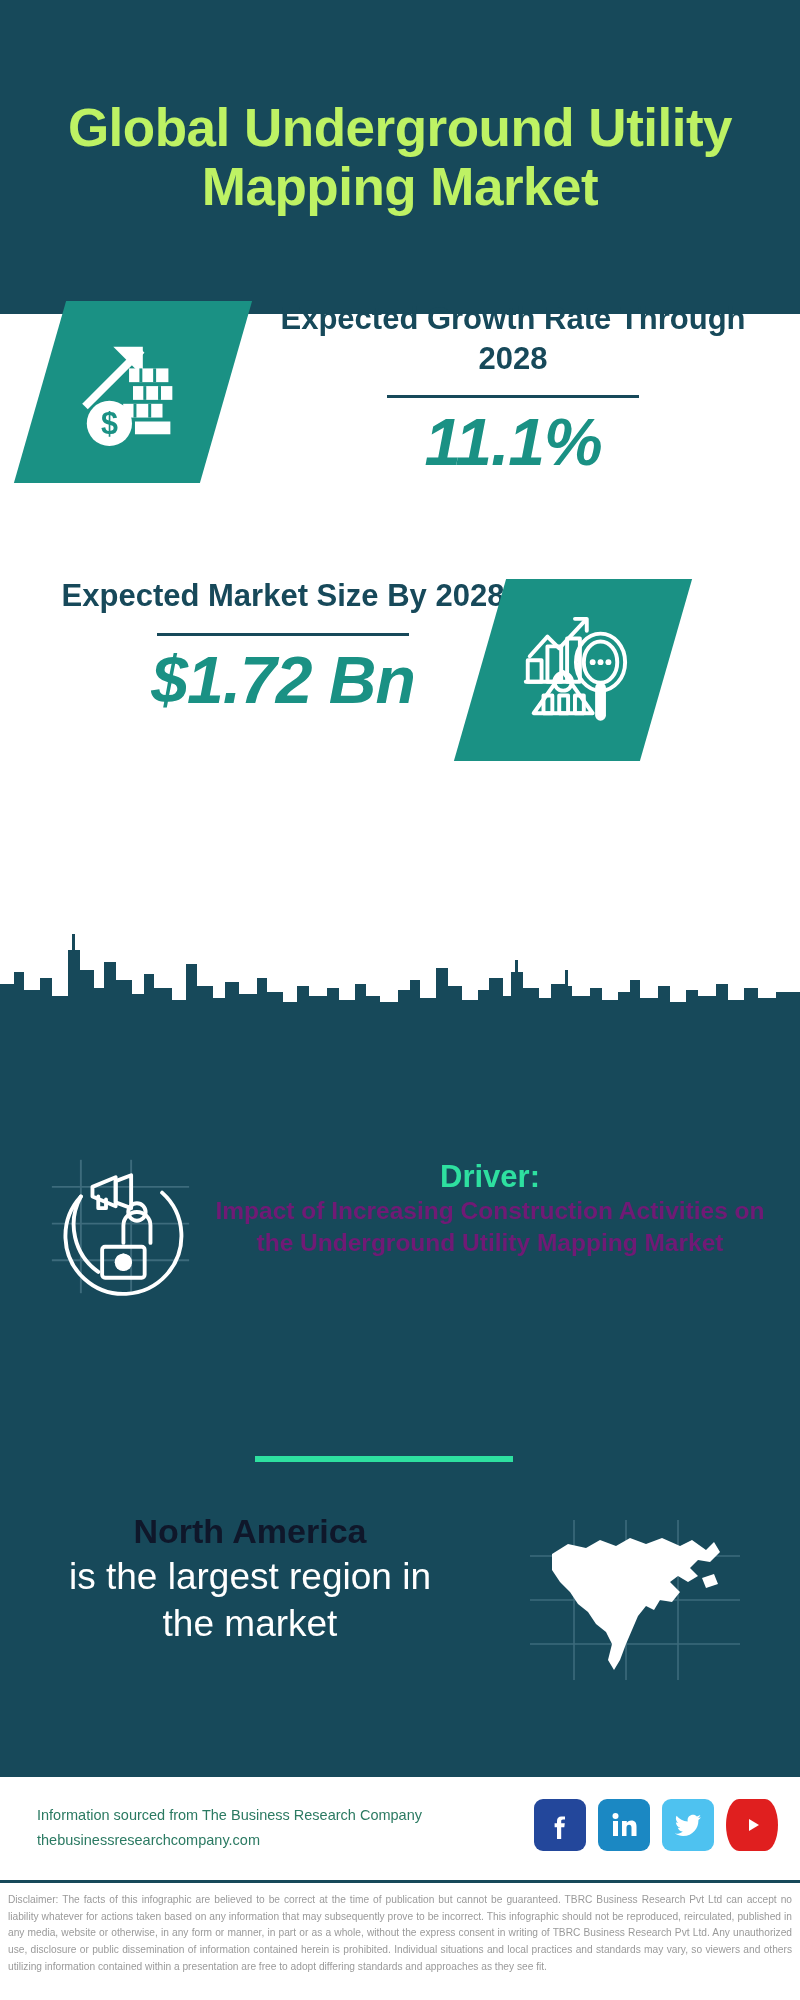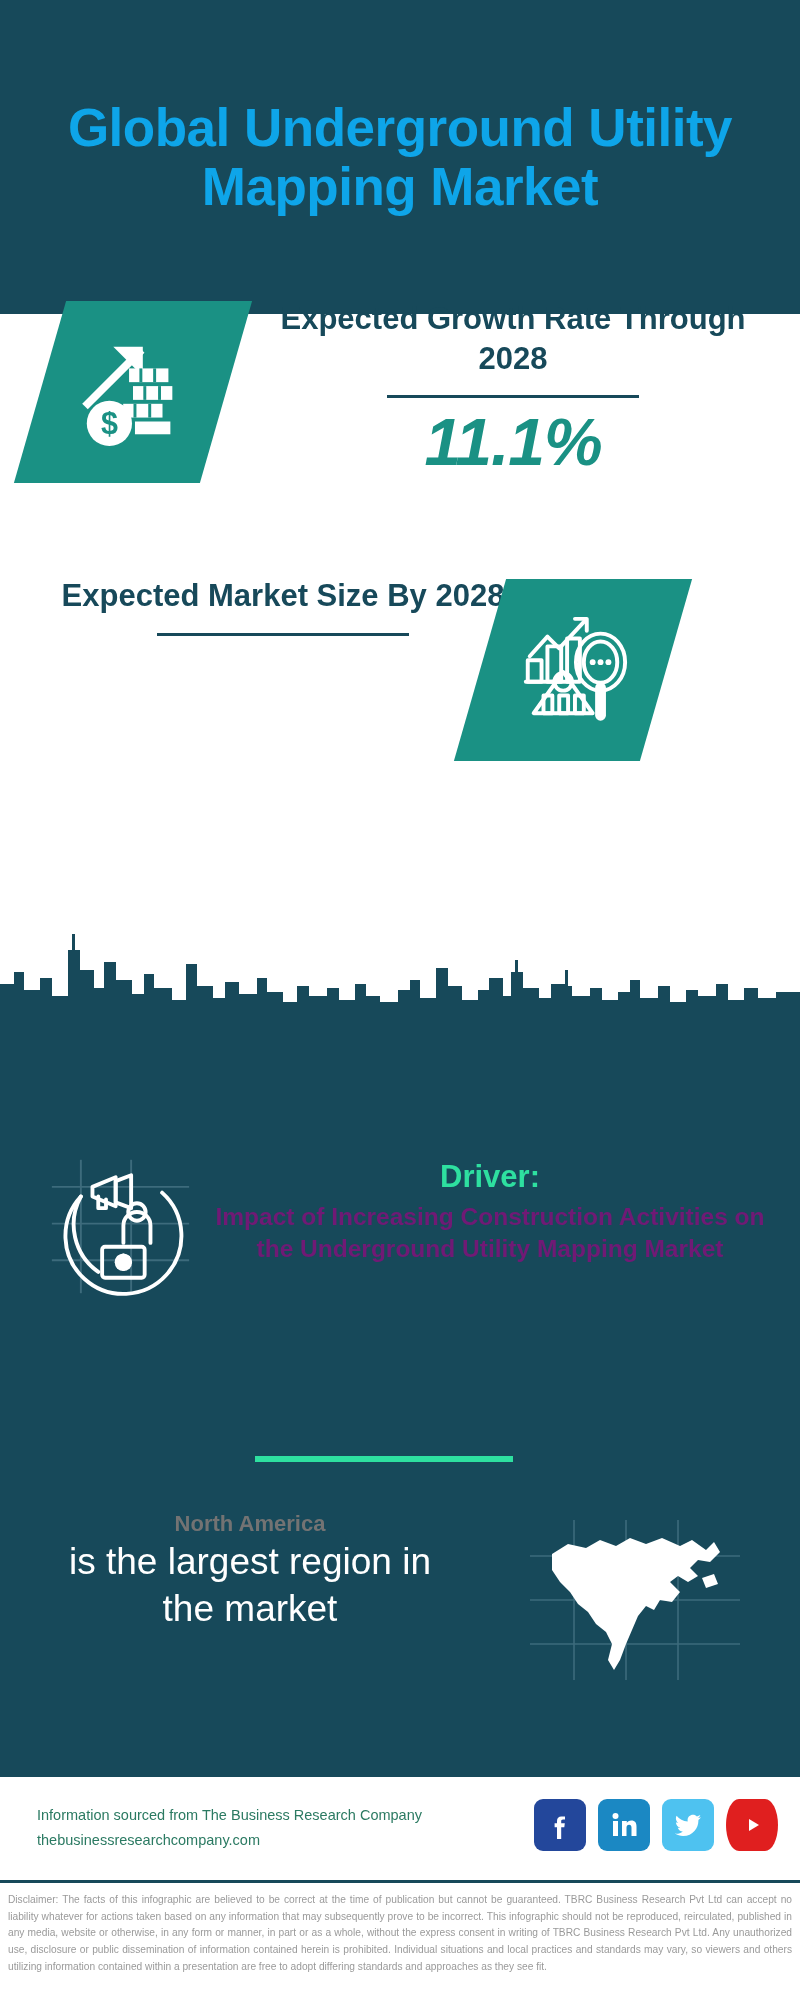--- a/index.html
+++ b/index.html
@@ -12,21 +12,21 @@
   }
   .page { width:800px; height:2000px; position:relative; background:#ffffff; }
 
   
   .header {
     position:absolute; left:0; top:0; width:800px; height:314px;
     background:#17495a;
     display:flex; align-items:center; justify-content:center;
   }
   .header-title {
-    color:#0ea5e9;
+    color:#bef264;
     font-size:53px;
     font-weight:bold;
     line-height:1.12;
     text-align:center;
     letter-spacing:-0.5px;
     padding:0 38px;
     width:100%;
   }
 
   
@@ -80,35 +80,34 @@
   .dark-zone {
     position:absolute; left:0; top:1022px; width:800px; height:755px;
     background:#17495a;
   }
 
   
   .driver-icon { position:absolute; left:48px; top:1154px; width:145px; height:145px; }
   .driver-text { position:absolute; left:210px; top:1158px; width:560px; text-align:center; }
   .driver-heading {
     color:#2ee0a0; font-size:31px; font-weight:bold; line-height:1.2;
-    margin-bottom:6px;
   }
   .driver-body {
     color:#701a75; font-size:24.5px; font-weight:bold; line-height:1.3;
   }
 
   .mint-divider {
     position:absolute; left:255px; top:1456px; width:258px; height:6px;
     background:#2ee0a0;
   }
 
   
   .region-text { position:absolute; left:40px; top:1510px; width:420px; text-align:center; }
   .region-name {
-    color:#737373; font-size:22px; font-weight:bold; line-height:1.25;
+    color:#0f172a; font-size:34px; font-weight:bold; line-height:1.25;
   }
   .region-sub {
     color:#ffffff; font-size:37px; font-weight:normal; line-height:1.28;
   }
   .region-map { position:absolute; left:530px; top:1520px; width:210px; height:160px; }
 
   
   .footer {
     position:absolute; left:0; top:1777px; width:800px; height:106px;
     background:#ffffff;
@@ -178,20 +177,21 @@
 
     <div class="stat-block stat-growth">
       <div class="stat-label">Expected Growth Rate Through 2028</div>
       <div class="stat-rule"></div>
       <div class="stat-value">11.1%</div>
     </div>
 
     <div class="stat-block stat-size">
       <div class="stat-label">Expected Market Size By 2028</div>
       <div class="stat-rule"></div>
+      <div class="stat-value">$1.72 Bn</div>
     </div>
 
     <div class="para badge-size">
       <svg width="118" height="118" viewBox="0 0 120 120">
         <g fill="none" stroke="#ffffff" stroke-width="4" stroke-linecap="round" stroke-linejoin="round">
           <polyline points="16,46 34,26 46,38 72,10"></polyline>
           <polyline points="62,8 74,8 74,20"></polyline>
           <rect x="14" y="50" width="14" height="22"></rect>
           <rect x="34" y="36" width="14" height="36"></rect>
           <rect x="54" y="28" width="13" height="44"></rect>

